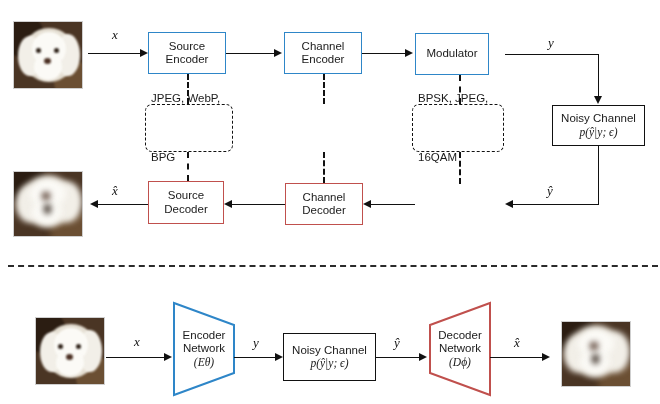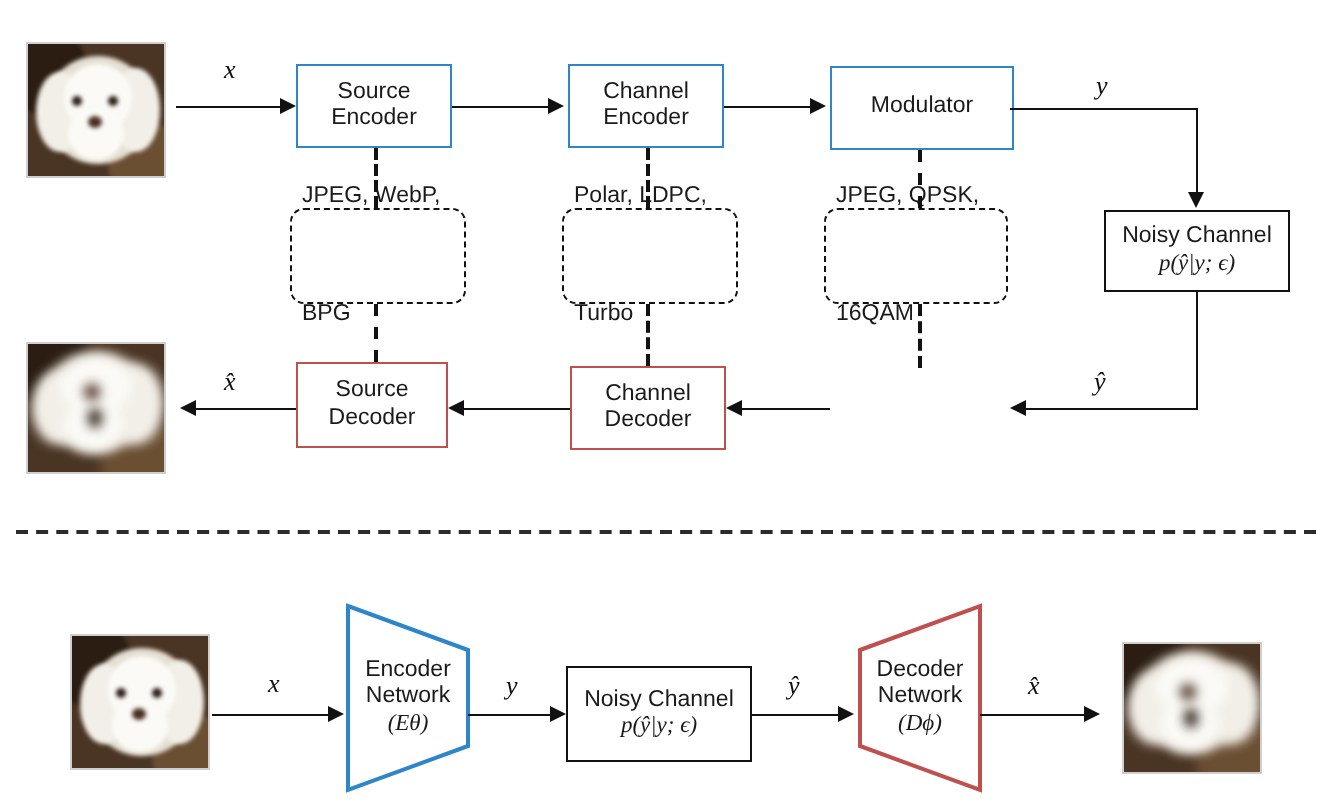--- a/index.html
+++ b/index.html
@@ -96,21 +96,21 @@
   <div class="arrow ar-r" style="left:274px;top:48.5px;"></div>
 
   <div class="node box-blue" style="left:284px;top:32px;width:78px;height:42px;">
     <span class="lbl">Channel</span>
     <span class="lbl">Encoder</span>
   </div>
 
   <div class="hline" style="left:362px;top:53px;width:43px;"></div>
   <div class="arrow ar-r" style="left:405px;top:48.5px;"></div>
 
-  <div class="node box-blue" style="left:415px;top:33px;width:92px;height:42px;">
+  <div class="node box-blue" style="left:415px;top:33px;width:74px;height:42px;">
     <span class="lbl">Modulator</span>
   </div>
 
   <div class="var" style="left:548px;top:35px;">y</div>
   <div class="hline" style="left:505px;top:54px;width:94px;"></div>
   <div class="vline" style="left:598px;top:54px;height:43px;"></div>
   <div class="arrow ar-d" style="left:593.5px;top:96px;"></div>
 
   <div class="node box-black" style="left:552px;top:105px;width:93px;height:41px;">
     <span class="lbl">Noisy Channel</span>
@@ -119,26 +119,22 @@
 
   <div class="vline" style="left:598px;top:146px;height:59px;"></div>
   <div class="hline" style="left:513px;top:204px;width:86px;"></div>
   <div class="arrow ar-l" style="left:505px;top:199.5px;"></div>
   <div class="var" style="left:547px;top:183px;">ŷ</div>
 
   <div class="node box-dashed" style="left:145px;top:104px;width:88px;height:48px;">
     <span class="lbl-l">JPEG, WebP,</span>
     <span class="lbl-l">BPG</span>
   </div>
-  <div class="node box-dashed" style="left:281px;top:104px;width:88px;height:48px;">
-    <span class="lbl-l">Polar, LDPC,</span>
-    <span class="lbl-l">Turbo</span>
-  </div>
   <div class="node box-dashed" style="left:412px;top:104px;width:92px;height:48px;">
-    <span class="lbl-l">JPEG, QPSK,</span>
+    <span class="lbl-l">BPSK, JPEG,</span>
     <span class="lbl-l">16QAM</span>
   </div>
 
   <div class="dline-v" style="left:187px;top:74px;height:30px;"></div>
   <div class="dline-v" style="left:187px;top:152px;height:29px;"></div>
   <div class="dline-v" style="left:323px;top:74px;height:30px;"></div>
   <div class="dline-v" style="left:323px;top:152px;height:31px;"></div>
   <div class="dline-v" style="left:459px;top:75px;height:29px;"></div>
   <div class="dline-v" style="left:459px;top:152px;height:32px;"></div>
 

